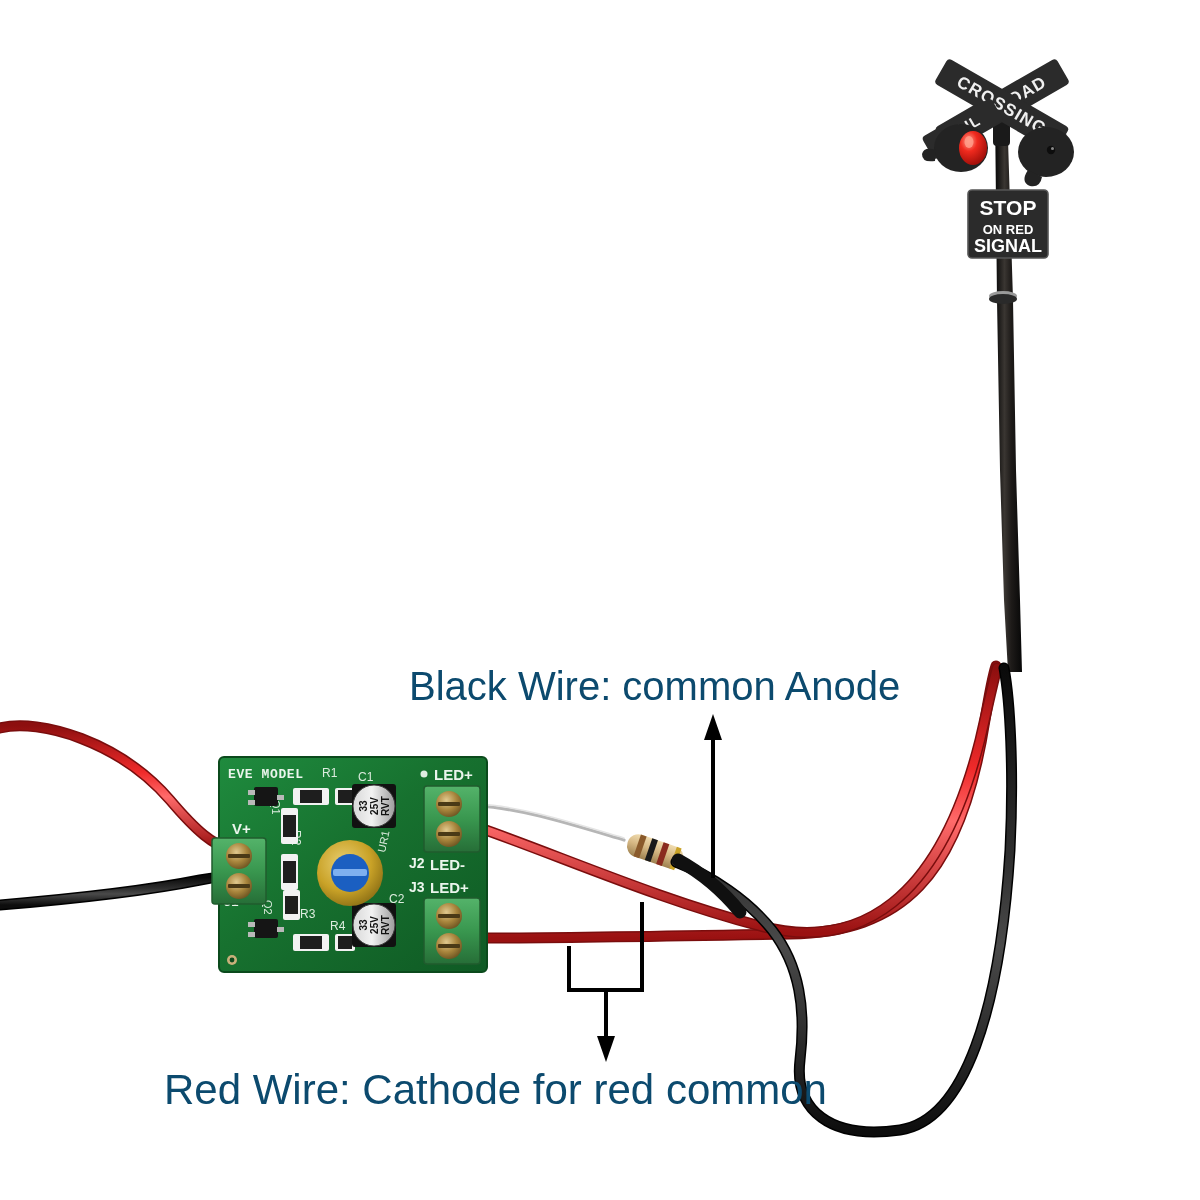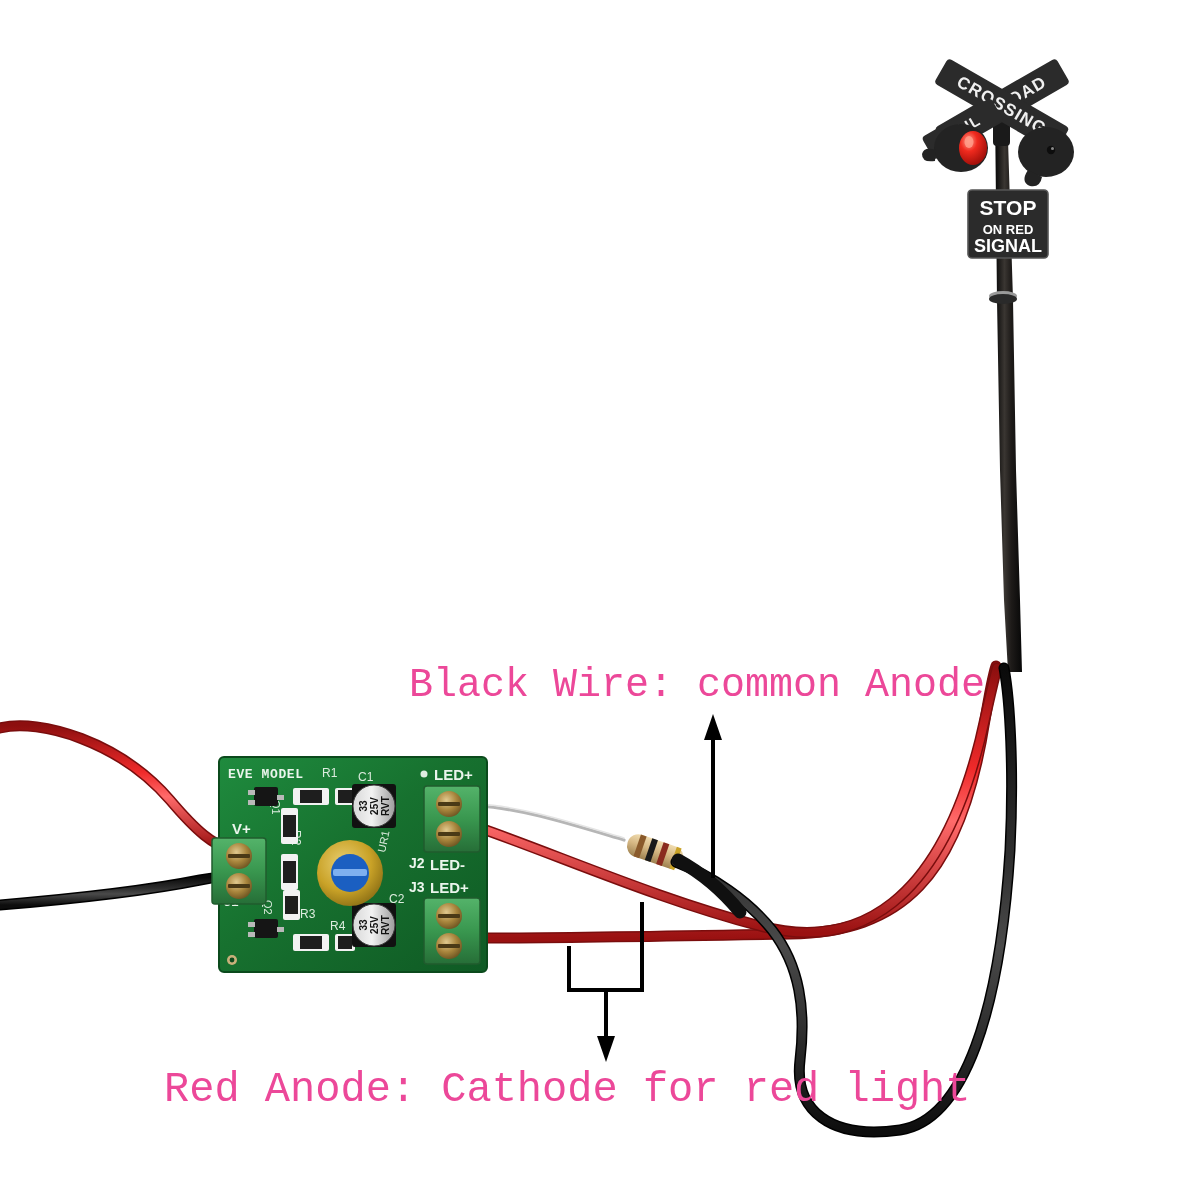--- a/index.html
+++ b/index.html
@@ -17,22 +17,22 @@
     font-family: "Liberation Sans", sans-serif;
   }
   #artwork {
     position: absolute;
     left: 0; top: 0;
     width: 1200px;
     height: 1200px;
   }
   .caption {
     position: absolute;
-    color: #ec4899;
-    font-family: Liberation Mono, monospace;
+    color: #0c4a6e;
+    font-family: Liberation Sans, sans-serif;
     white-space: nowrap;
     line-height: 1;
   }
   #caption-black {
     left: 409px;
     top: 666px;
     font-size: 40px;
   }
   #caption-red {
     left: 164px;
@@ -321,15 +321,15 @@
       <line x1="642" y1="902" x2="642" y2="990" stroke="#000000" stroke-width="4"></line>
       <line x1="567" y1="990" x2="644" y2="990" stroke="#000000" stroke-width="4"></line>
       <line x1="606" y1="990" x2="606" y2="1046" stroke="#000000" stroke-width="4"></line>
       <polygon points="606,1062 597,1036 615,1036" fill="#000000"></polygon>
     </g>
 
   </svg>
 
   <div class="caption" id="caption-black">Black Wire: common Anode</div>
 
-  <div class="caption" id="caption-red">Red Anode: Cathode for red light</div>
+  <div class="caption" id="caption-red">Red Wire: Cathode for red common</div>
 
 </div>
 
 </body></html>

